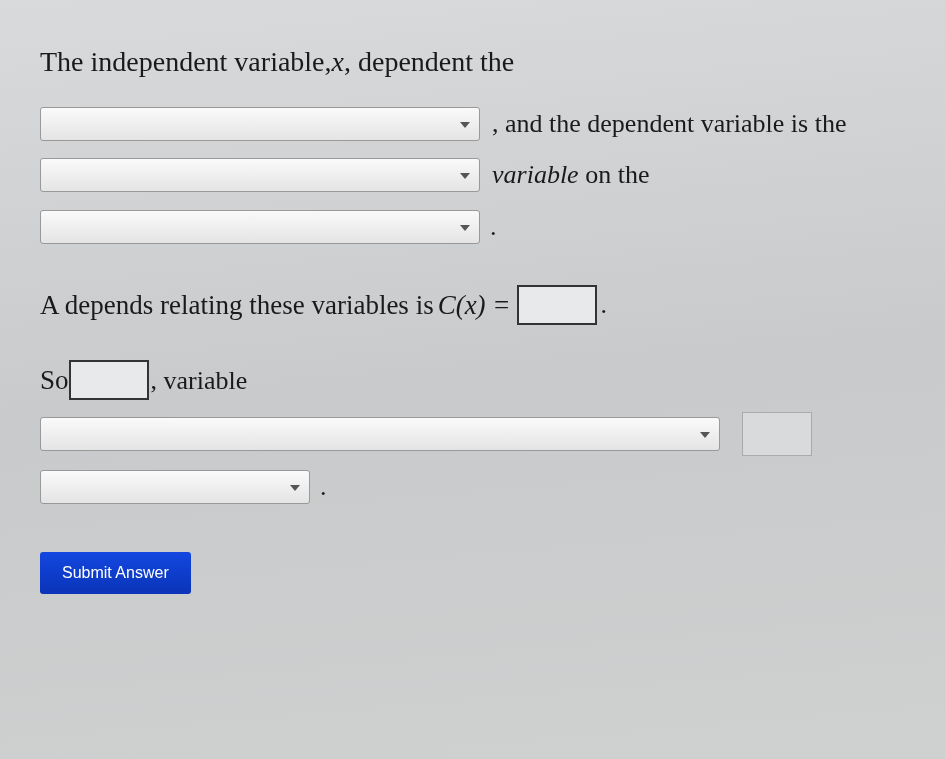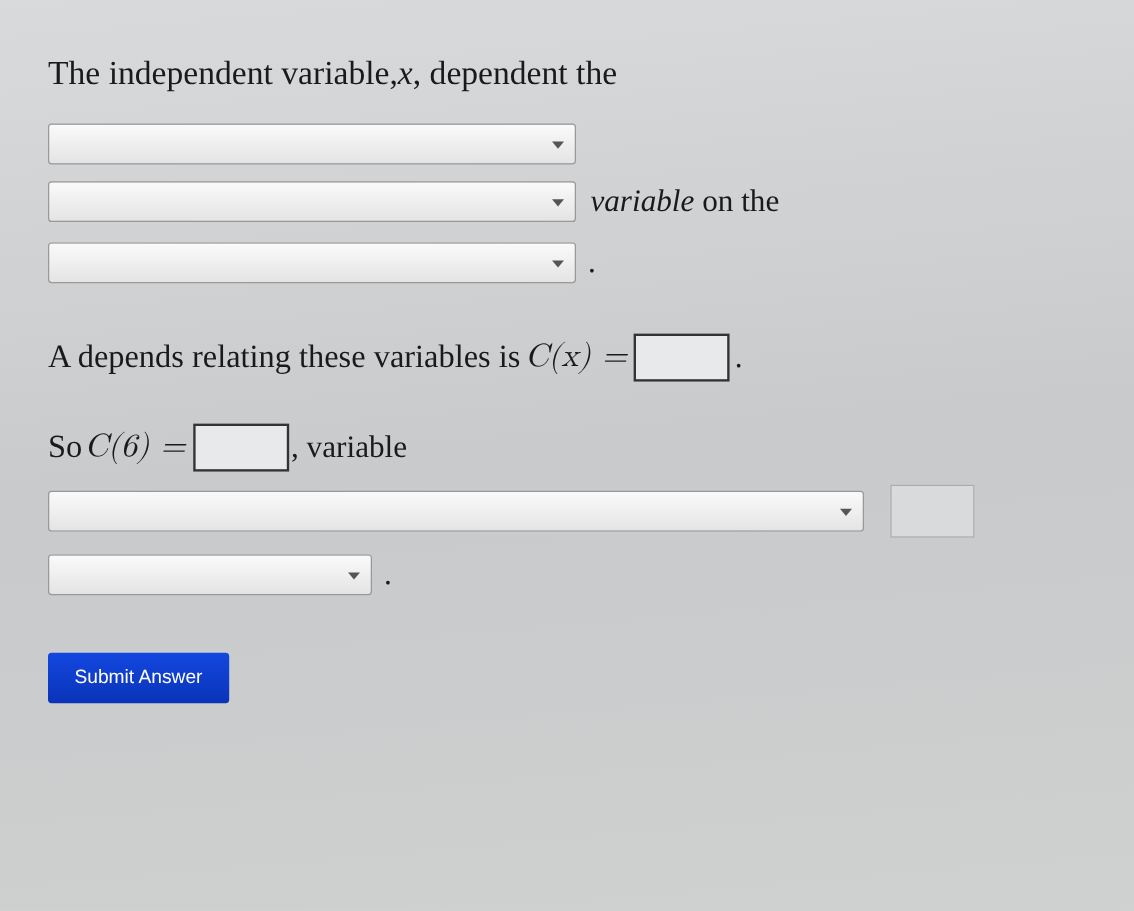--- a/index.html
+++ b/index.html
@@ -113,20 +113,21 @@
     <span>The independent variable, </span>
     <span class="italic-var">x</span>
     <span>, dependent the</span>
   </div>
 
   
   <div class="line">
     <span class="select-wrap">
       <select class="select sel-wide"></select>
     </span>
+    <span class="txt">, and the dependent variable is the</span>
   </div>
 
   
 
   
   <div class="line">
     <span class="select-wrap">
       <select class="select sel-wide"></select>
     </span>
     <span class="txt">
@@ -140,31 +141,30 @@
       <select class="select sel-wide"></select>
     </span>
     <span class="period">.</span>
   </div>
 
   <div class="block-gap"></div>
 
   
   <div class="line" style="font-size:27px;">
     <span>A depends relating these variables is </span>
-    <span class="math" style="margin:0 6px 0 4px;">C(x) =</span>
+    <span class="math" style="margin:0 6px 0 4px;font-family:Liberation Serif, serif;">C(x) =</span>
     <input type="text" class="input-box" style="">
     <span class="period">.</span>
   </div>
 
   <div style="height:22px;"></div>
 
   
   <div class="line" style="font-size:27px;">
     <span>So </span>
-    <span class="math" style="margin:0 6px 0 2px;">C(6) =</span>
     <input type="text" class="input-box" style="">
     <span class="comma">, variable</span>
   </div>
 
   
   <div class="line">
     <span class="select-wrap">
       <select class="select sel-long"></select>
     </span>
     <span style="width:16px;"></span>

